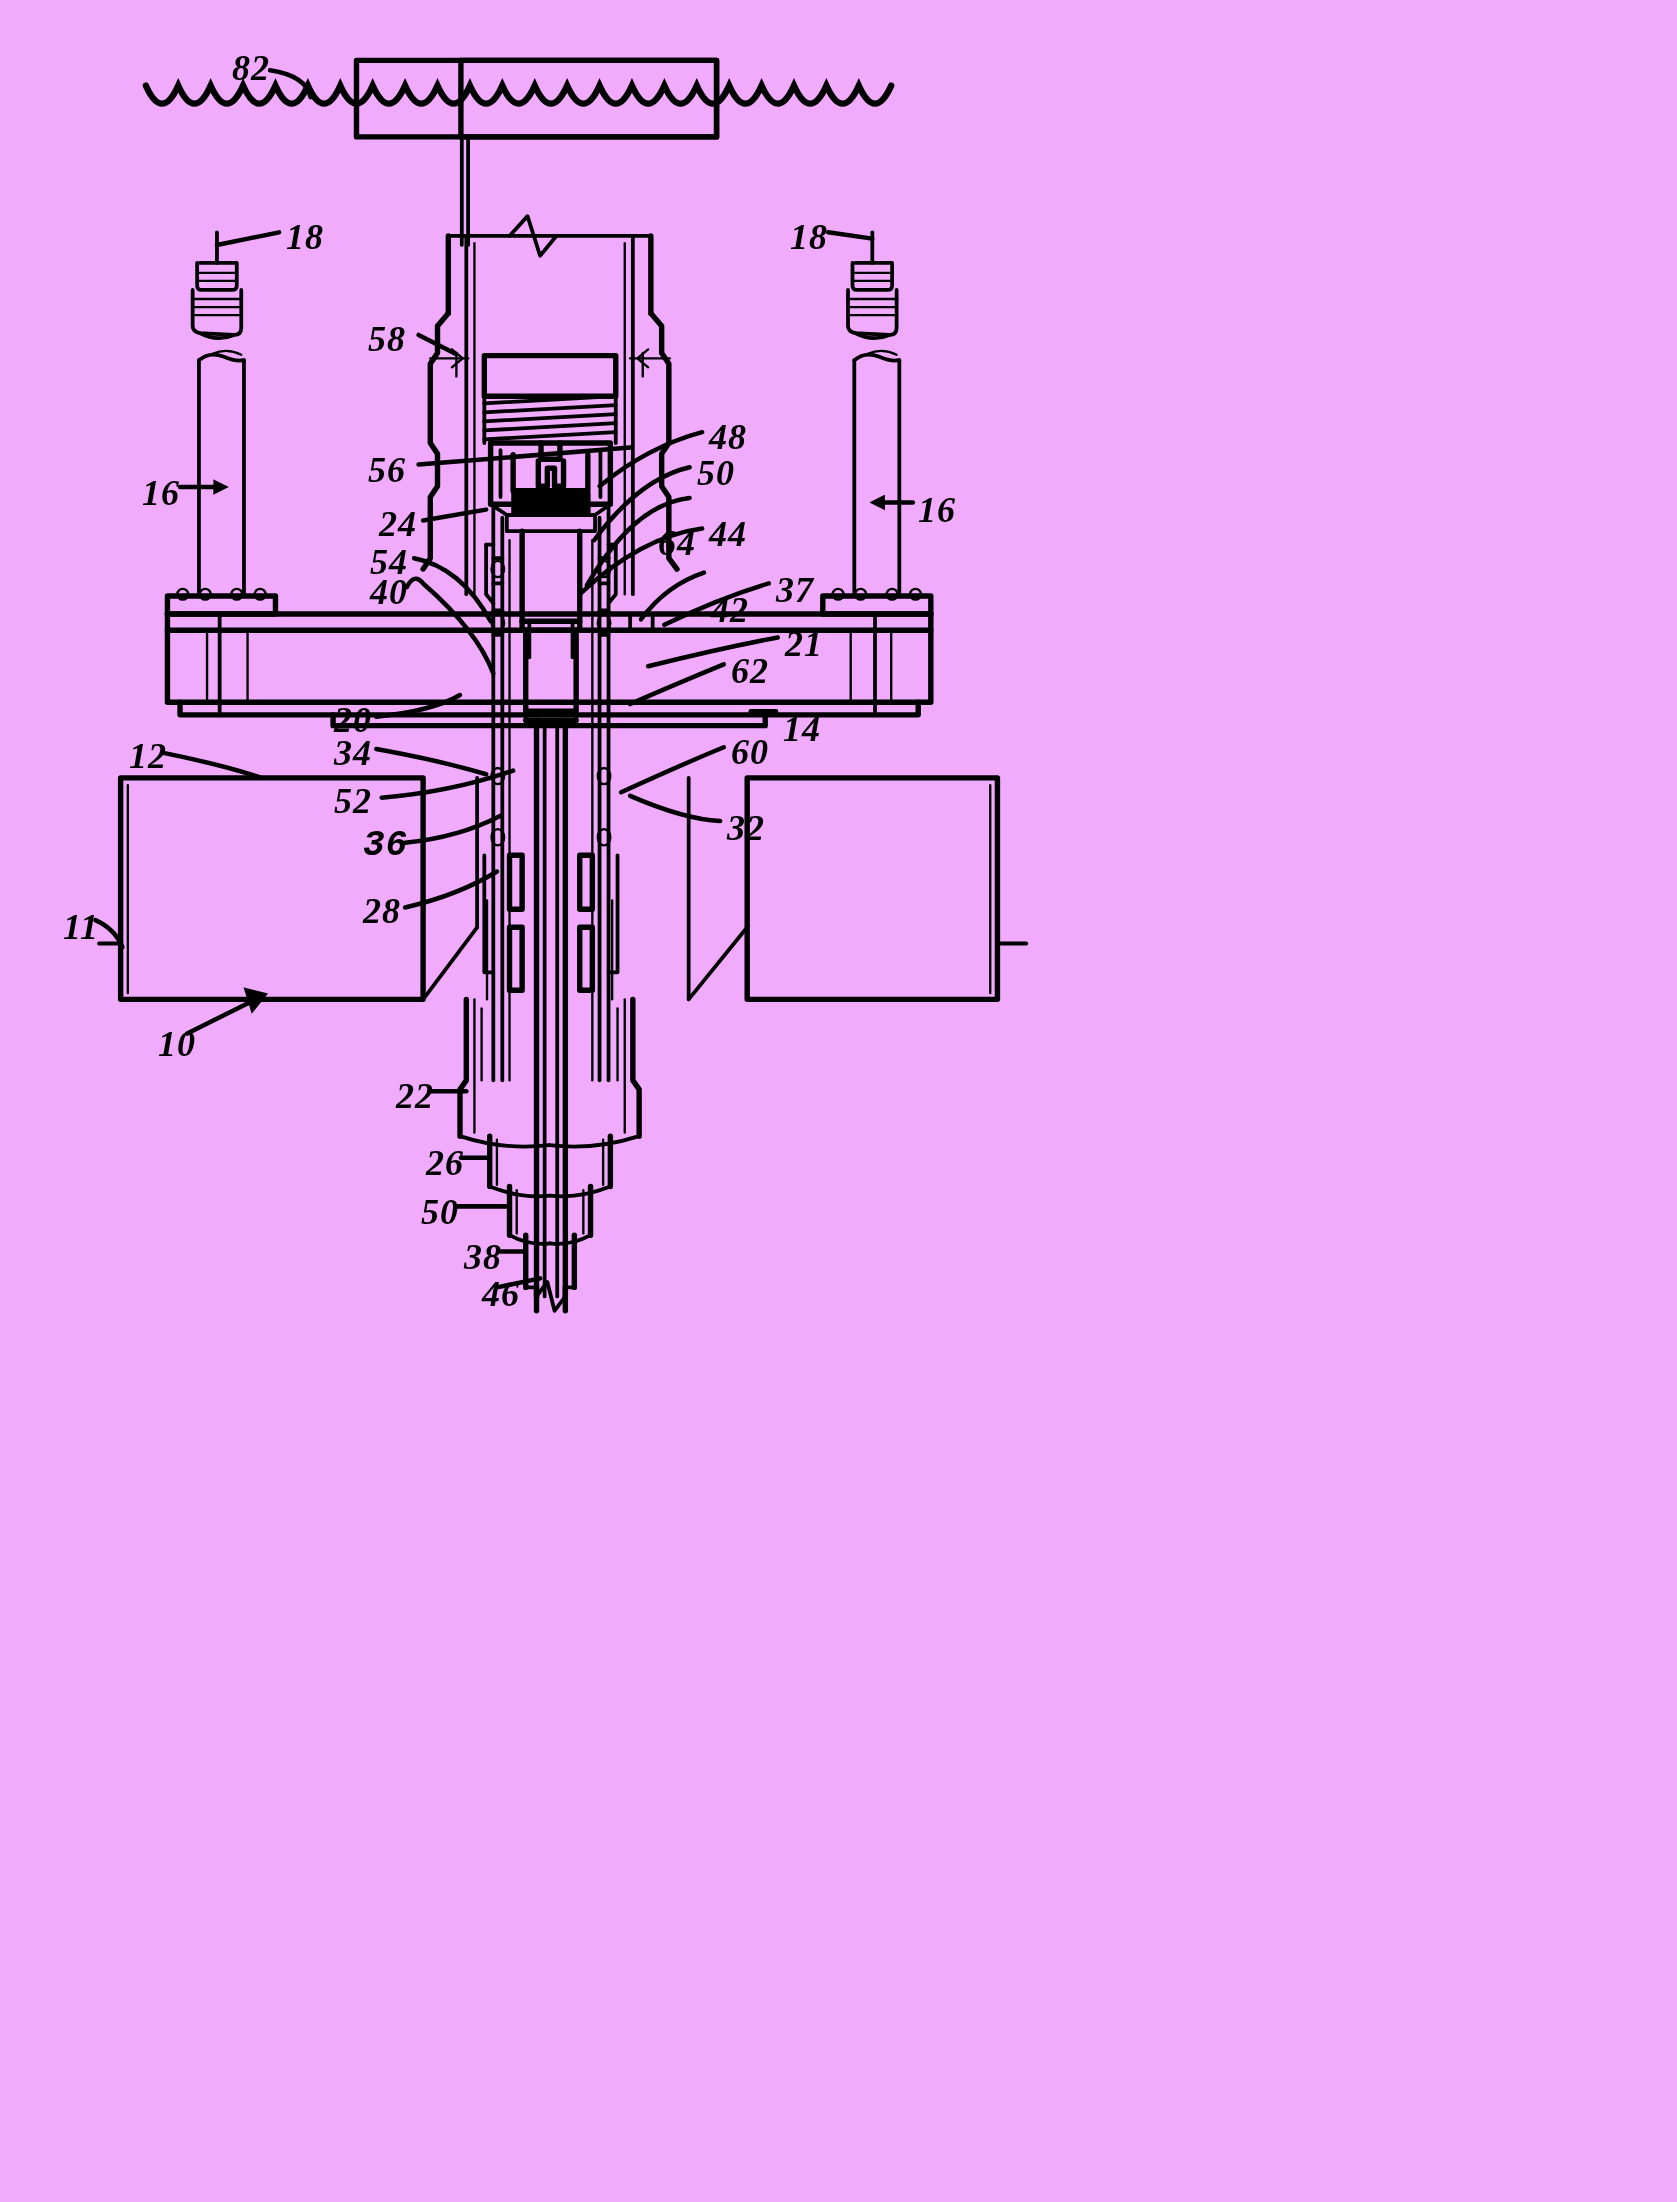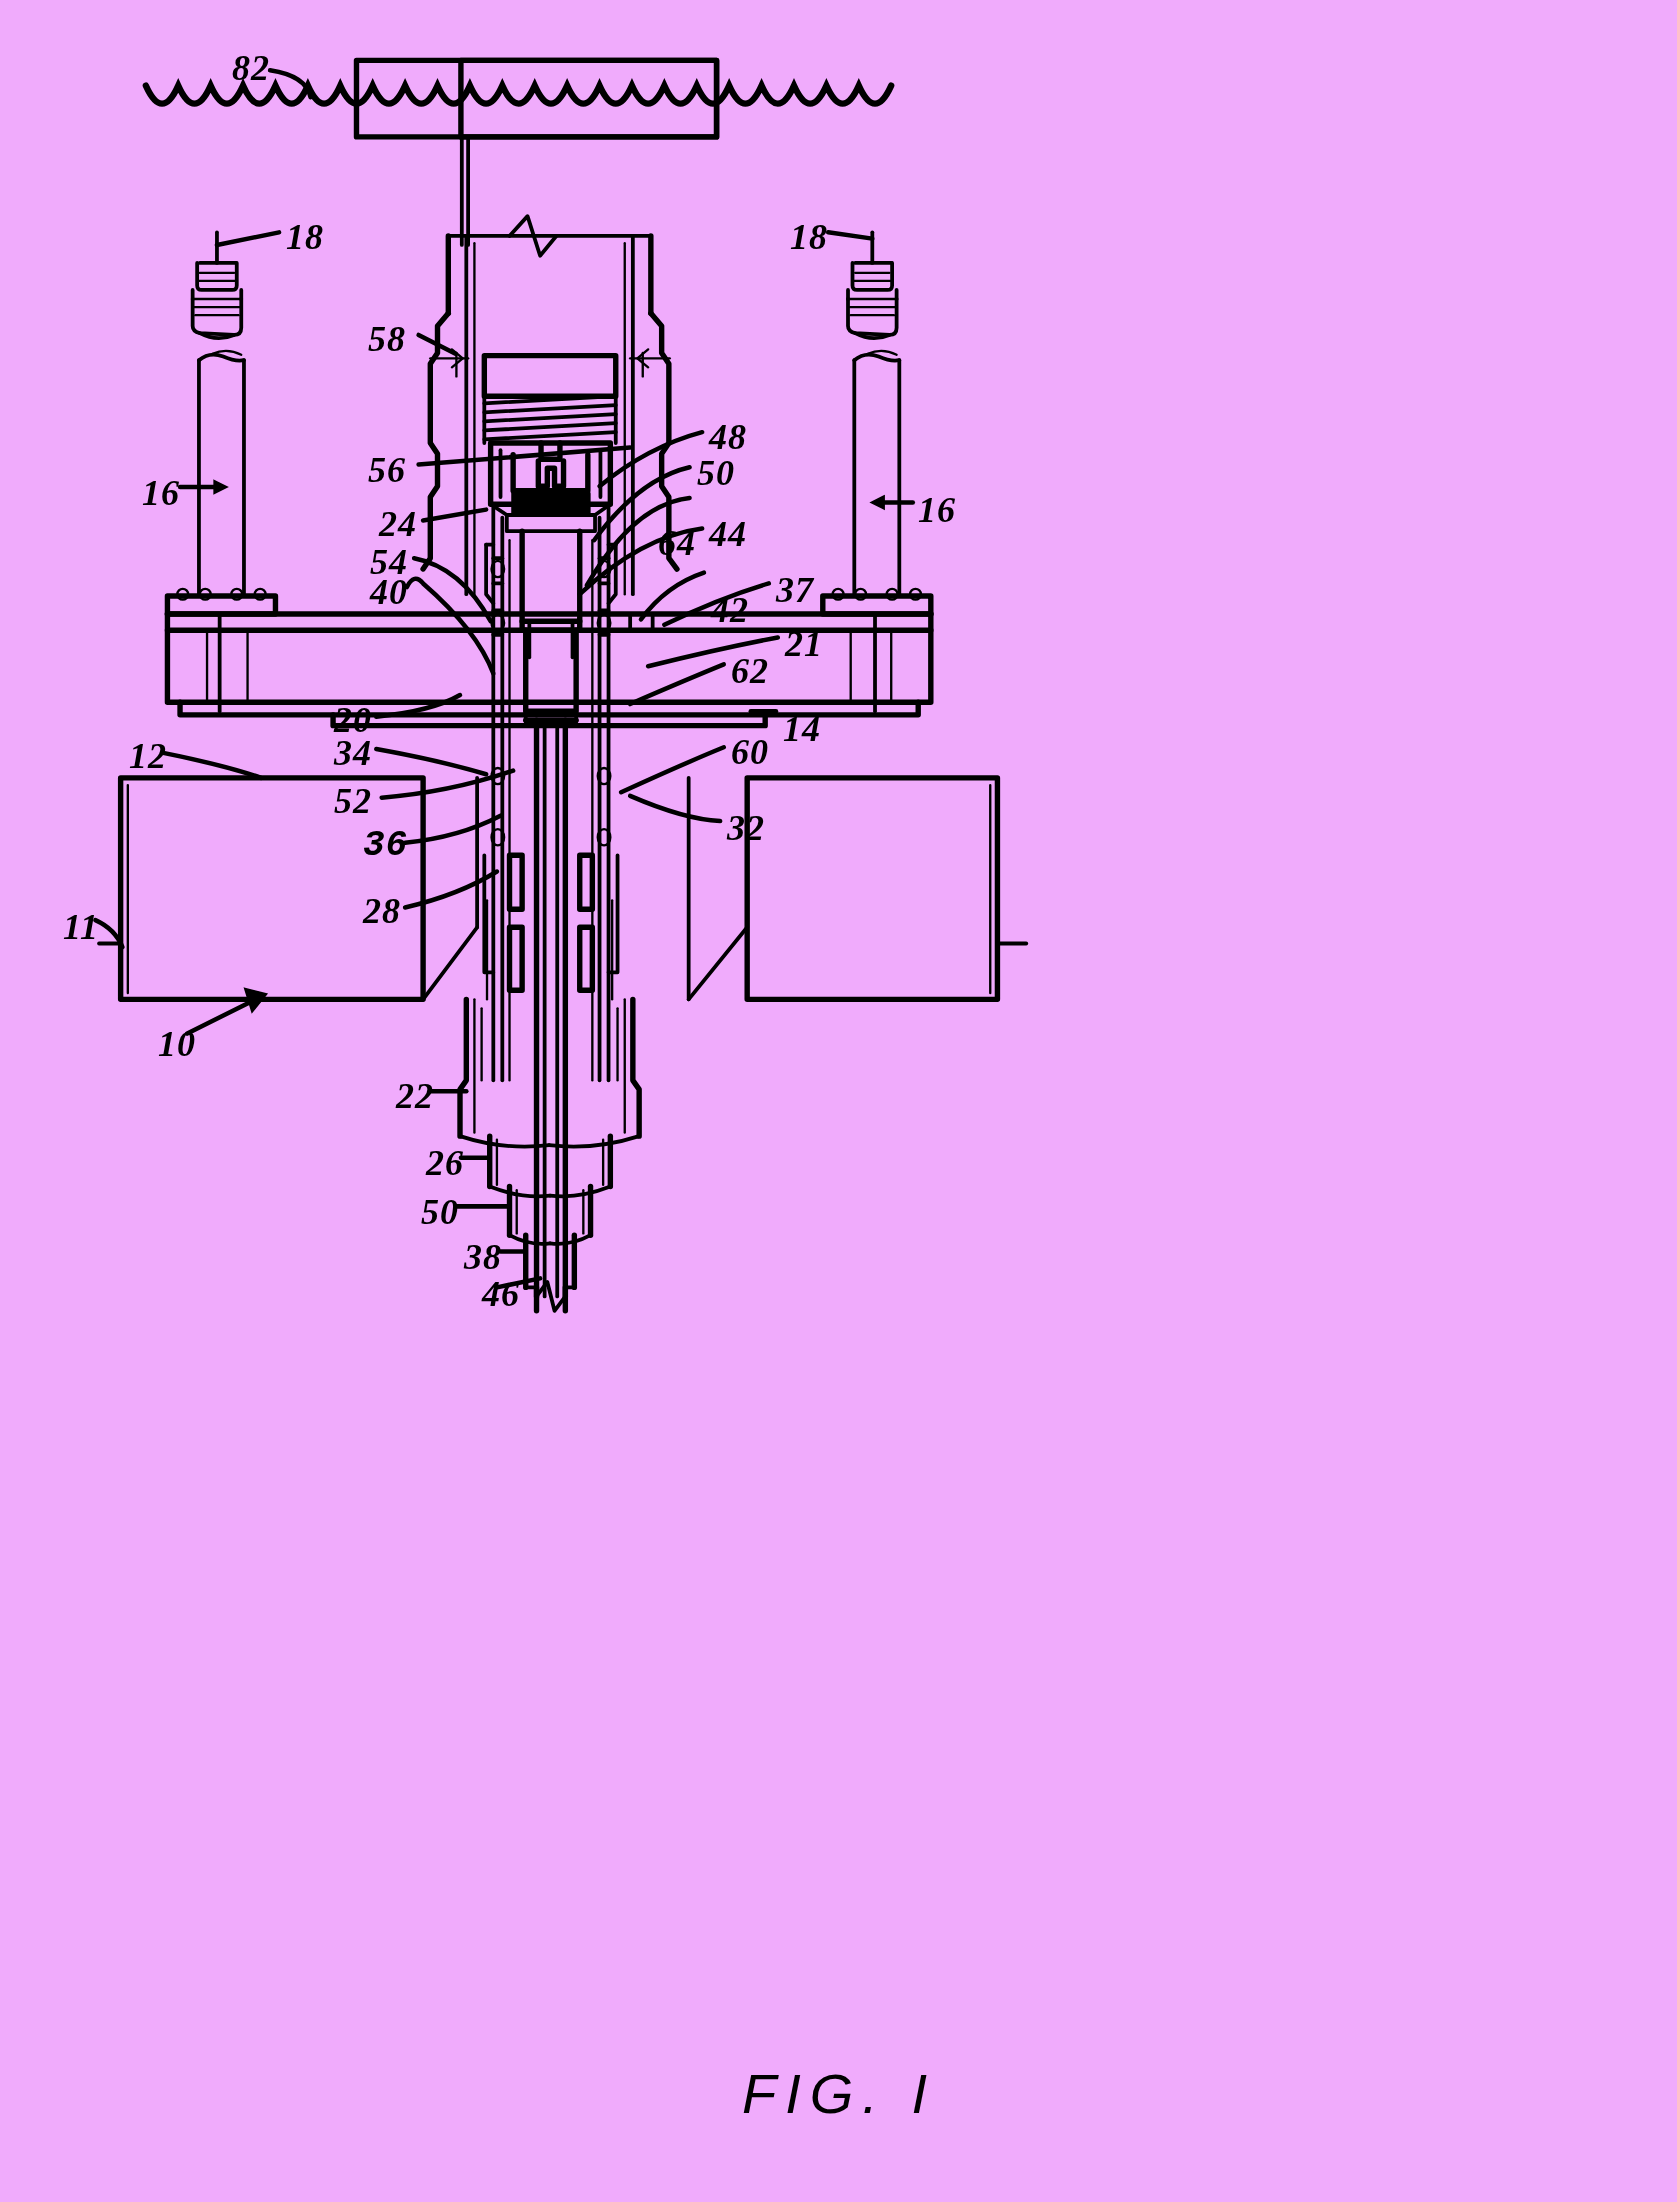--- a/index.html
+++ b/index.html
@@ -440,16 +440,15 @@
   <div class="ref-label" style="left:727px; top:810px;">32</div>
   <div class="ref-label" style="left:129px; top:738px;">12</div>
   <div class="ref-label" style="left:63px;  top:909px;">11</div>
   <div class="ref-label" style="left:158px; top:1026px;">10</div>
   <div class="ref-label" style="left:396px; top:1078px;">22</div>
   <div class="ref-label" style="left:426px; top:1145px;">26</div>
   <div class="ref-label" style="left:421px; top:1194px;">50</div>
   <div class="ref-label" style="left:464px; top:1239px;">38</div>
   <div class="ref-label" style="left:482px; top:1276px;">46</div>
 
-  <div class="fig-caption">FIG.  I</div>
 
 </div>
 
 
 </body></html>

